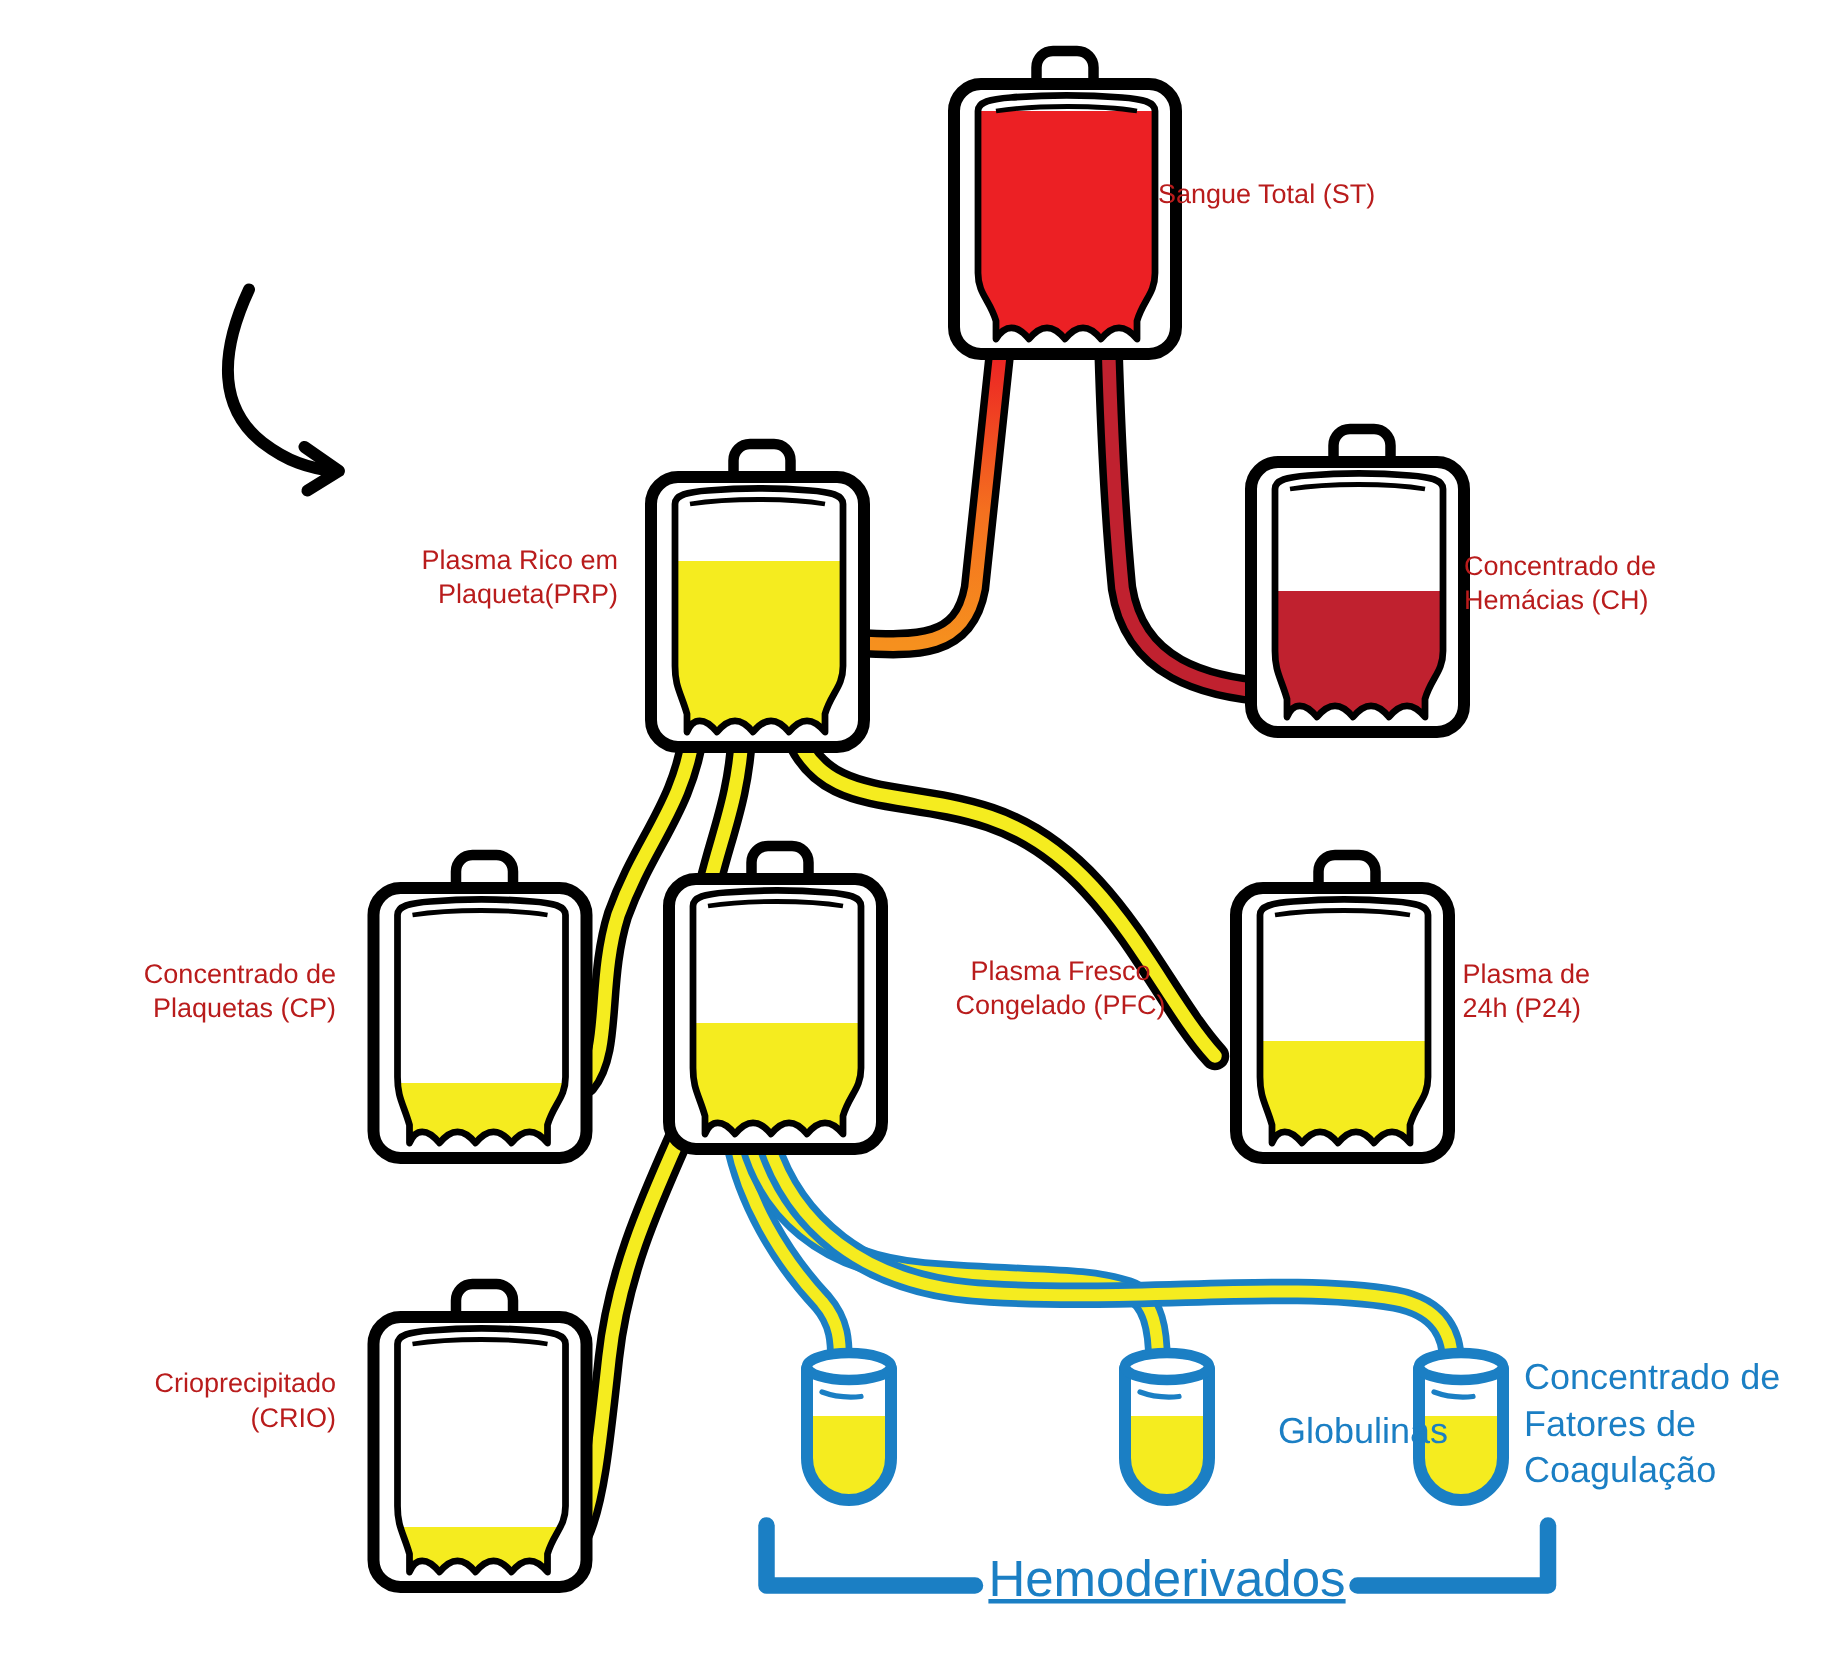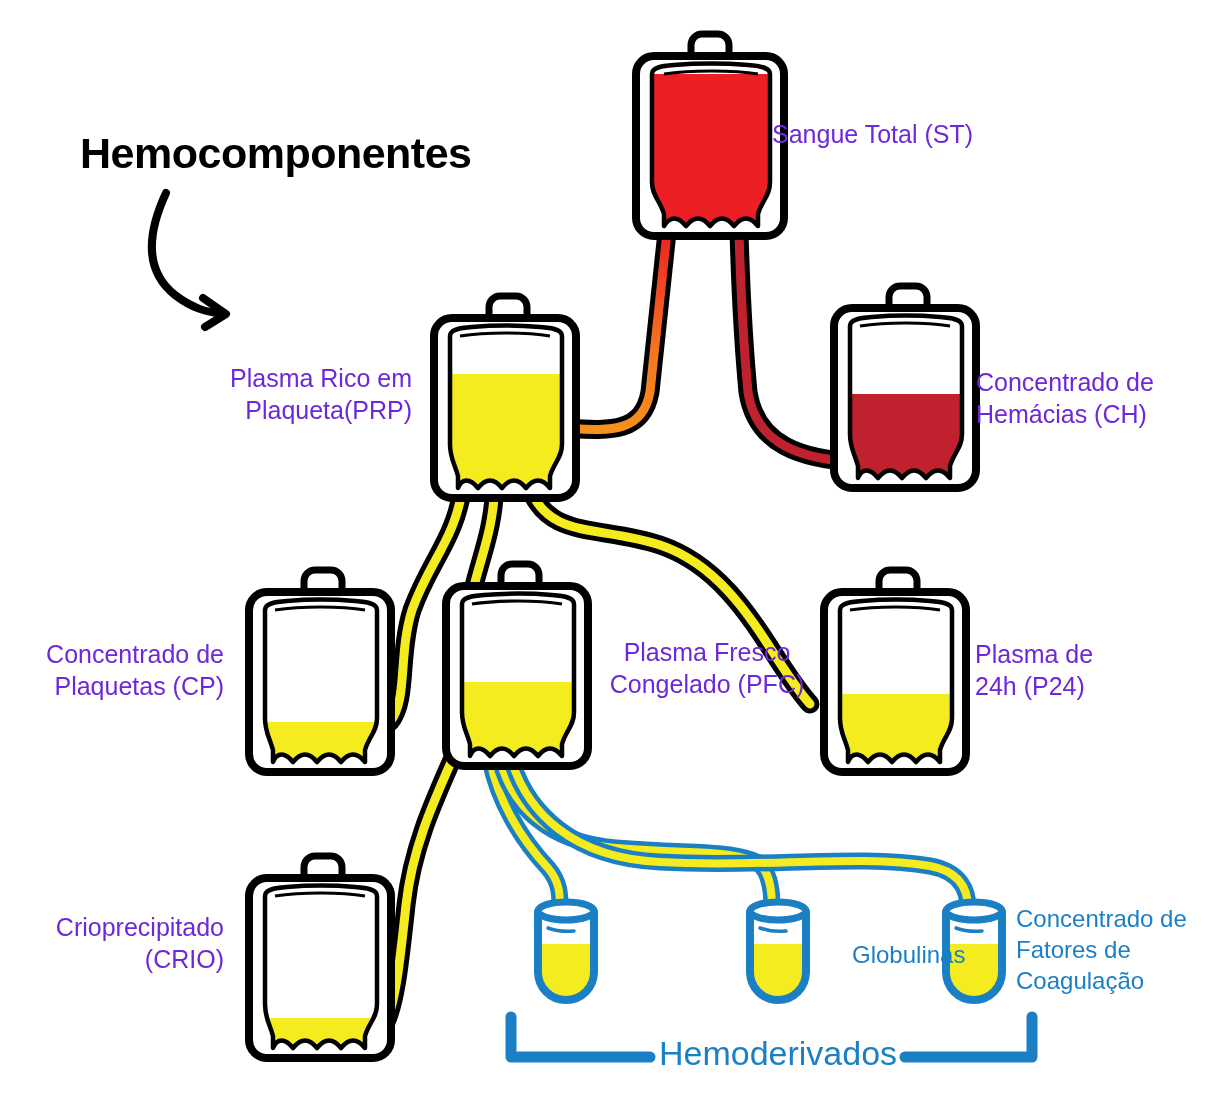--- a/index.html
+++ b/index.html
@@ -1,27 +1,27 @@
 <!DOCTYPE html>
 <html><head>
 <meta charset="utf-8">
 <style>
   html,body{margin:0;padding:0;background:#ffffff;}
   body{width:1232px;height:1113px;overflow:hidden;
        font-family:"Liberation Sans","DejaVu Sans",sans-serif;}
   #stage{position:relative;width:1232px;height:1113px;background:#fff;}
   svg#diagram{position:absolute;left:0;top:0;width:1232px;height:1113px;display:block;}
-  .lbl{position:absolute;color:#6d28d9;font-size:25px;line-height:1.28;
+  .lbl{position:absolute;color:#b91c1c;font-size:18px;line-height:1.28;
        font-family:"Liberation Sans","DejaVu Sans",sans-serif;white-space:pre-line;}
   .lbl-blue{position:absolute;color:#1B7FC4;font-size:24px;line-height:1.3;
        font-family:"Liberation Sans","DejaVu Sans",sans-serif;white-space:pre-line;}
   .title{position:absolute;color:#000;font-size:43px;font-weight:bold;letter-spacing:-0.5px;
        font-family:"Liberation Sans","DejaVu Sans",sans-serif;}
   .brk-title{position:absolute;color:#1B7FC4;font-size:34px;
-       font-family:"Liberation Sans","DejaVu Sans",sans-serif;}
+       font-family:"Liberation Sans","DejaVu Sans",sans-serif;text-decoration:underline;}
   .ta-r{text-align:right;}
   .ta-l{text-align:left;}
   .ta-c{text-align:center;}
 </style>
 </head>
 <body>
 
 <div id="stage">
 
   <svg id="diagram" viewBox="0 0 1232 1113">
@@ -261,21 +261,20 @@
       <path d="M511,1017 L511,1057 L650,1057" fill="none" stroke="#1B7FC4" stroke-width="11" stroke-linecap="round" stroke-linejoin="round"></path>
       <path d="M905,1057 L1032,1057 L1032,1017" fill="none" stroke="#1B7FC4" stroke-width="11" stroke-linecap="round" stroke-linejoin="round"></path>
     </g>
 
     <g>
       <path d="M166,193 C146,236 146,272 175,295 C192,308 206,312 222,314" fill="none" stroke="#000" stroke-width="8" stroke-linecap="round"></path>
       <path d="M203,298 L226,314 L205,327" fill="none" stroke="#000" stroke-width="8" stroke-linecap="round" stroke-linejoin="round"></path>
     </g>
   </svg>
 
-  <div class="title" style="left:80px; top:129px;">Hemocomponentes</div>
 
   <div class="lbl ta-l" style="left:772px; top:118px; width:260px;">Sangue Total (ST)</div>
 
   <div class="lbl ta-l" style="left:976px; top:366px; width:250px;">Concentrado de
 Hemácias (CH)</div>
 
   <div class="lbl ta-r" style="left:158px; top:362px; width:254px;">Plasma Rico em
 Plaqueta(PRP)</div>
 
   <div class="lbl ta-r" style="left:-20px; top:638px; width:244px;">Concentrado de

